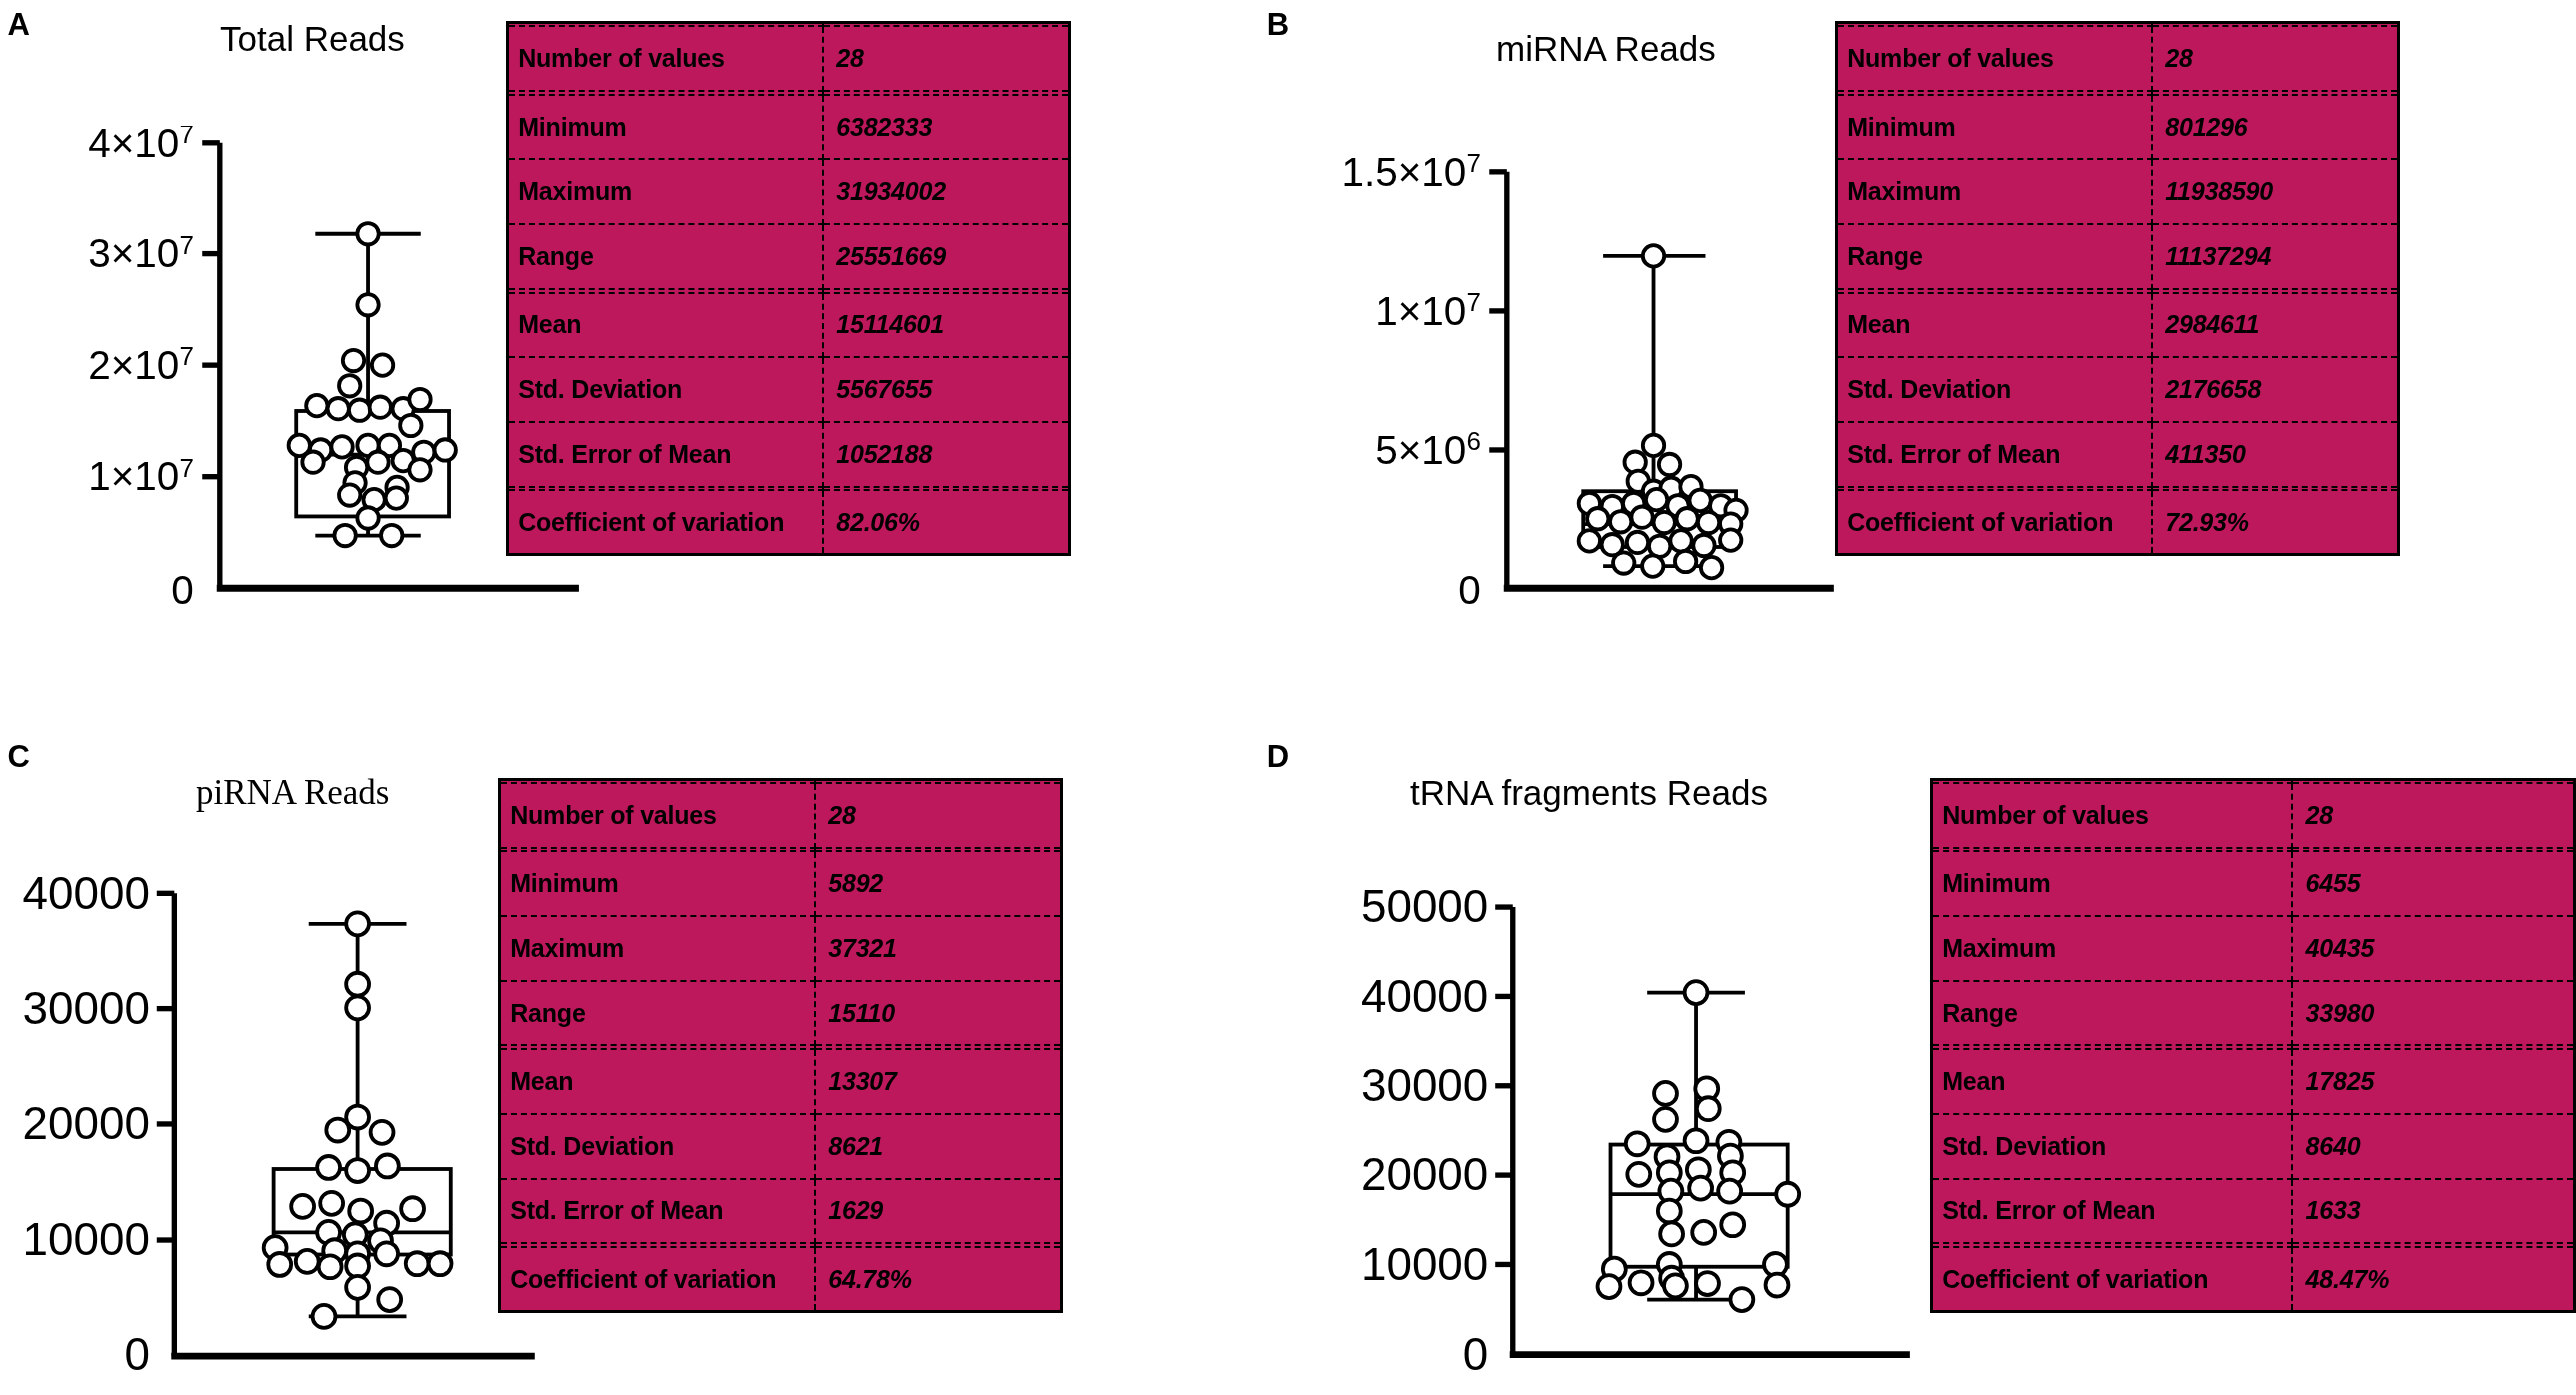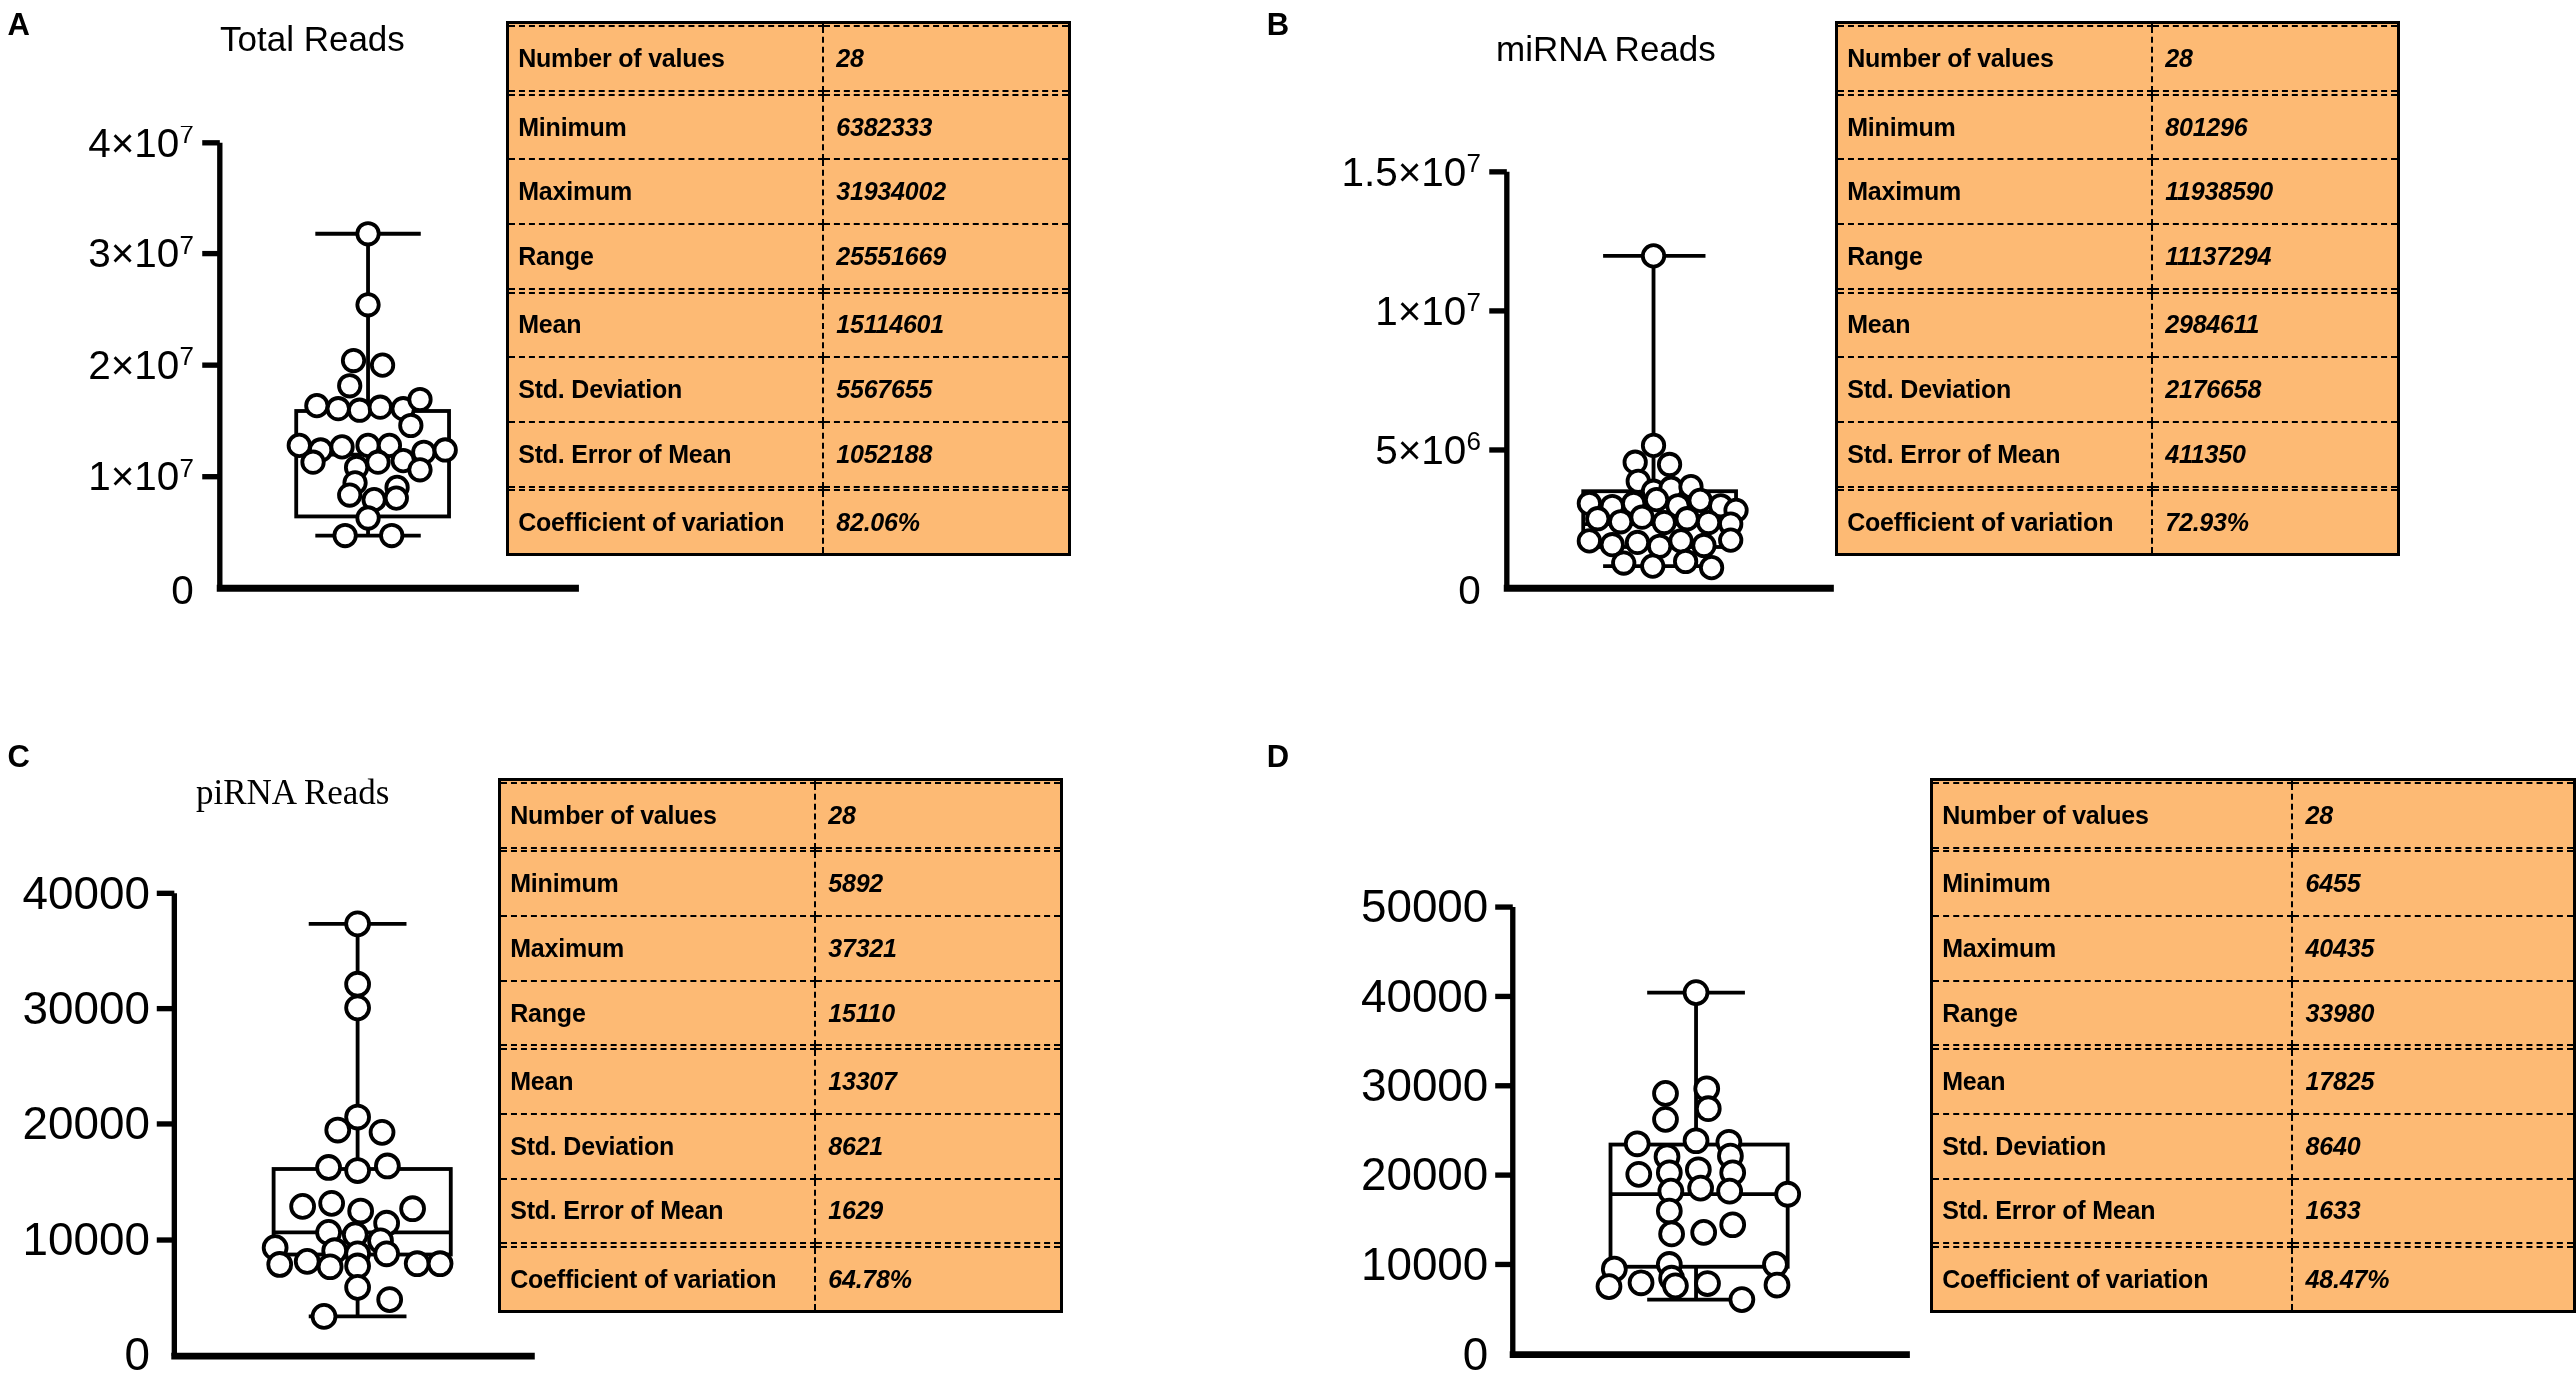--- a/index.html
+++ b/index.html
@@ -7,21 +7,21 @@
 
   .panel{position:absolute;}
   .panel-letter{position:absolute;font-weight:bold;font-size:31px;line-height:1;letter-spacing:0.4px;}
 
   .chart-title{position:absolute;font-size:35px;line-height:1;white-space:nowrap;font-weight:400;}
 
   .plot-wrap{position:absolute;}
   .plot-svg{display:block;}
 
   
-  .stat-table{position:absolute;border:3.1px solid #000;background:#fdba74;box-sizing:border-box;}
+  .stat-table{position:absolute;border:3.1px solid #000;background:#be185d;box-sizing:border-box;}
   .stat-table table{border-collapse:collapse;width:100%;height:100%;table-layout:fixed;}
   .stat-table td{
     font-size:25px;
     font-weight:bold;
     padding:1.5px 0 1.5px 9.2px;
     vertical-align:middle;
     white-space:nowrap;
     letter-spacing:-0.2px;
   }
   .stat-table tr.spacer td{padding:0;border-bottom:2.3px dashed #000;}
@@ -388,20 +388,21 @@
             <td class="k">Coefficient of variation</td>
             <td class="v">64.78%</td>
           </tr>
     </tbody>
       </table>
   </div>
 </div>
 
 <div class="panel" style="left:1253px;top:718px;width:1323px;height:677px;">
   <div class="panel-letter" style="left:13.8px;top:23px;">D</div>
+  <div class="chart-title" style="left:157px;top:57px;">tRNA fragments Reads</div>
 
   <div class="plot-wrap" style="left:0;top:157px;">
     <svg class="plot-svg" width="657" height="504" viewBox="0 0 860 660">
       <line x1="340" y1="42" x2="340" y2="628" stroke="#000" stroke-width="7"></line>
       <line x1="336" y1="628" x2="860" y2="628" stroke="#000" stroke-width="9"></line>
       <line x1="317" y1="42" x2="340" y2="42" stroke="#000" stroke-width="7"></line>
       <line x1="317" y1="159" x2="340" y2="159" stroke="#000" stroke-width="7"></line>
       <line x1="317" y1="276" x2="340" y2="276" stroke="#000" stroke-width="7"></line>
       <line x1="317" y1="393" x2="340" y2="393" stroke="#000" stroke-width="7"></line>
       <line x1="317" y1="510" x2="340" y2="510" stroke="#000" stroke-width="7"></line>

